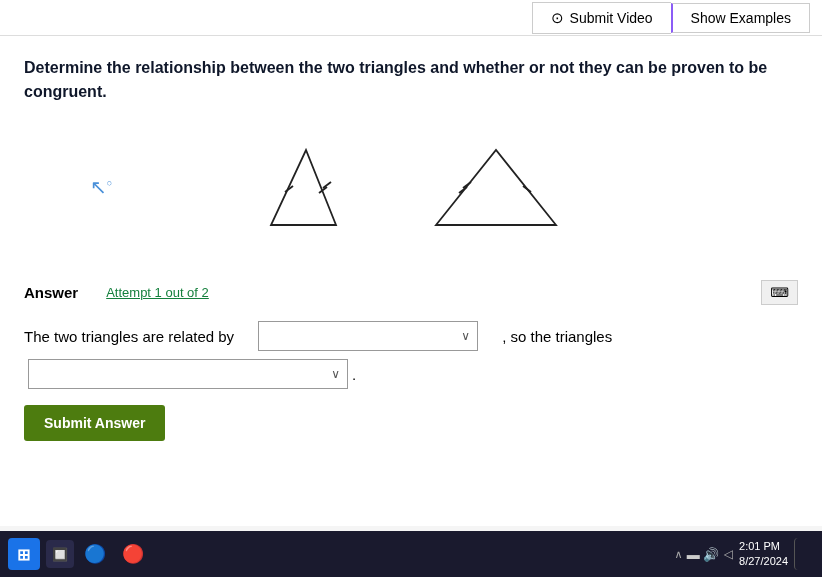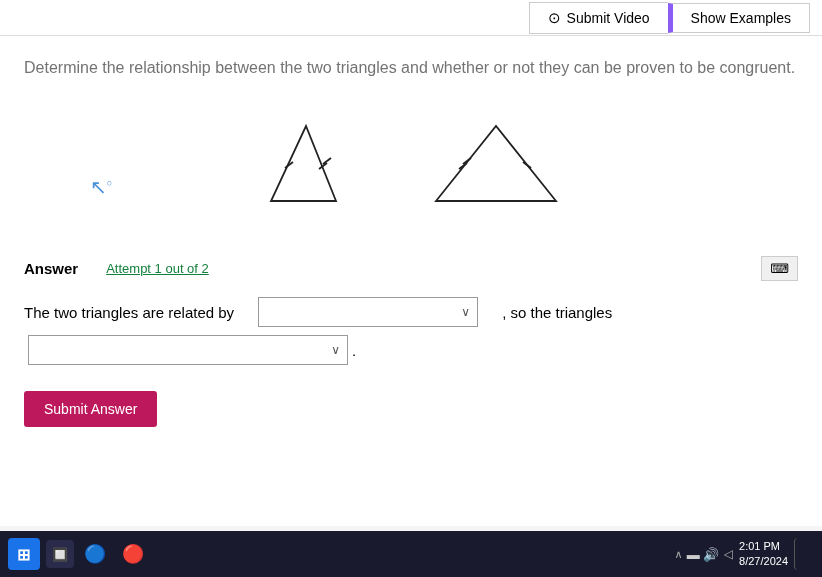--- a/index.html
+++ b/index.html
@@ -33,35 +33,35 @@
       background: #fff;
       border: 1px solid #ccc;
       font-weight: 500;
     }
 
     .watch-video-btn {
       border-right: none;
     }
 
     .show-examples-btn {
-      border-left: 5px solid #8b5cf6;
+      border-left: 2px solid #8b5cf6;
     }
 
     .main-content {
       background: #fff;
       padding: 20px 24px;
       min-height: 490px;
     }
 
     .question-text {
       font-size: 16px;
-      color: #737373;
+      color: #0f172a;
       line-height: 1.5;
       margin-bottom: 16px;
-      font-weight: 400;
+      font-weight: 700;
     }
 
     .triangles-area {
       display: flex;
       align-items: center;
       justify-content: center;
       gap: 40px;
       margin: 10px 0 30px 0;
       padding: 10px 0;
     }
@@ -153,27 +153,27 @@
       appearance: none;
       padding: 6px 30px 6px 10px;
       font-size: 14px;
       border: 1px solid #999;
       background: #fff;
       min-width: 320px;
       cursor: pointer;
     }
 
     .submit-btn {
-      margin-top: 26px;
-      background: #be185d;
+      margin-top: 16px;
+      background: #4d7c0f;
       color: #fff;
       border: none;
       padding: 10px 20px;
       font-size: 14px;
-      font-weight: 400;
+      font-weight: 700;
       cursor: pointer;
       border-radius: 3px;
     }
 
     .taskbar {
       position: absolute;
       bottom: 0;
       left: 0;
       width: 822px;
       height: 46px;

